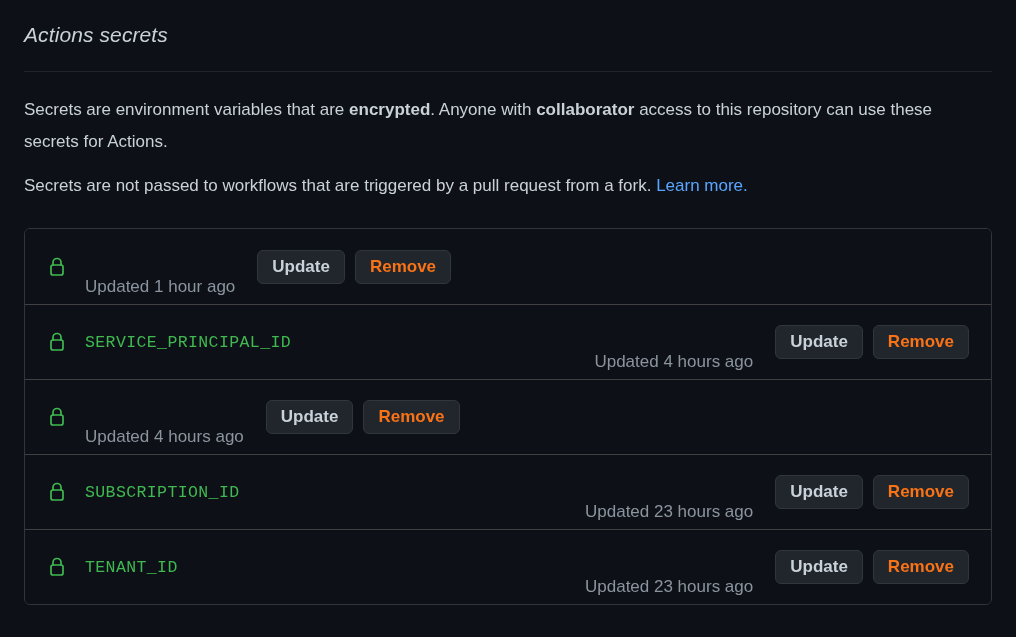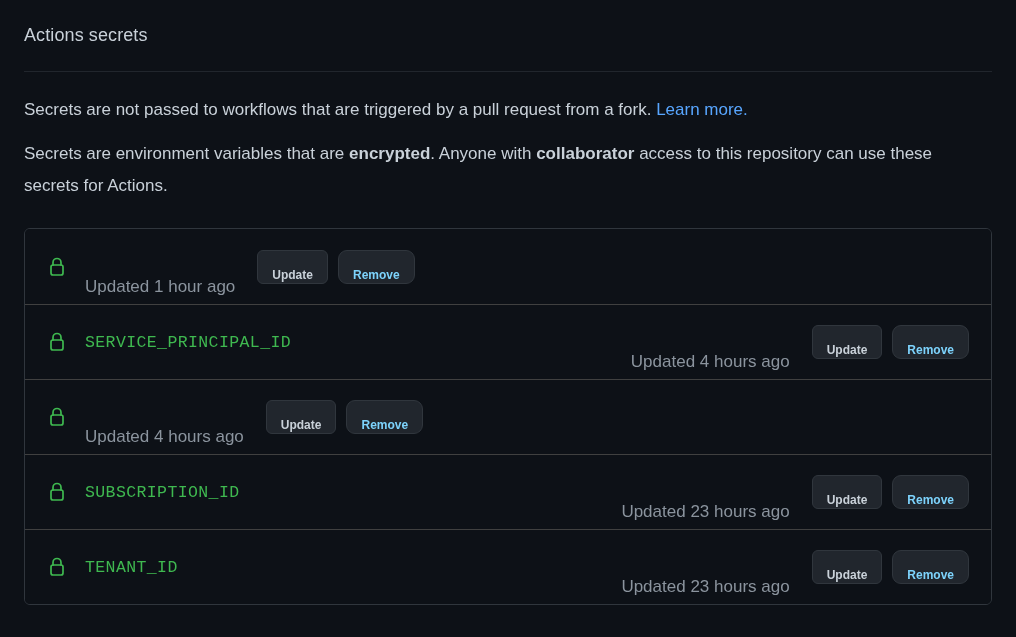--- a/index.html
+++ b/index.html
@@ -23,25 +23,26 @@
   
   .page-header {
     display: flex;
     align-items: center;
     justify-content: space-between;
     height: 72px;
     border-bottom: 1px solid #21262d;
   }
 
   .page-title {
-    font-size: 18px;
+    font-size: 21px;
     font-weight: 400;
     color: #c9d1d9;
     line-height: 1.25;
     letter-spacing: 0.1px;
+    font-style: italic;
   }
 
   .new-secret-btn {
     background: #21262d;
     color: #c9d1d9;
     border: 1px solid #30363d;
     border-radius: 6px;
     font-family: "Liberation Sans", sans-serif;
     font-size: 15px;
     font-weight: 700;
@@ -133,44 +134,44 @@
     white-space: nowrap;
     margin-top: 40px;
   }
 
   .row-btn {
     flex: 0 0 auto;
     background: #21262d;
     border: 1px solid #30363d;
     border-radius: 6px;
     font-family: "Liberation Sans", sans-serif;
-    font-size: 12px;
+    font-size: 17px;
     font-weight: 700;
     height: 34px;
     line-height: 32px;
-    padding: 8px 14px;
+    padding: 0 14px;
     cursor: pointer;
     white-space: nowrap;
   }
 
   .row-btn.update { color: #c9d1d9; }
-  .row-btn.remove { color: #7dd3fc; margin-left: 10px; border-radius: 9px; }
+  .row-btn.remove { color: #f97316; margin-left: 10px; }
 </style>
 </head>
 <body>
 
 <div class="page">
 
   <div class="page-header">
     <h1 class="page-title">Actions secrets</h1>
   </div>
 
   <div class="description">
+    <p class="desc-para"><span>Secrets are environment variables that are </span><b>encrypted</b><span>. Anyone with </span><b>collaborator</b><span> access to this repository can use these secrets for Actions.</span></p>
     <p class="desc-para"><span>Secrets are not passed to workflows that are triggered by a pull request from a fork. </span><a class="link" href="#">Learn more</a><span class="link-period">.</span></p>
-    <p class="desc-para"><span>Secrets are environment variables that are </span><b>encrypted</b><span>. Anyone with </span><b>collaborator</b><span> access to this repository can use these secrets for Actions.</span></p>
   </div>
 
   <div class="secrets-card" id="secrets-card">
   <div class="secret-row">
     <span class="lock-icon">
       <svg width="18" height="20" viewBox="0 0 18 20" fill="none" xmlns="http://www.w3.org/2000/svg">
         <path d="M5 8V5.5a4 4 0 0 1 8 0V8" stroke="#3fb950" stroke-width="1.7" stroke-linecap="round"></path>
         <rect x="3" y="8" width="12" height="10" rx="2" stroke="#3fb950" stroke-width="1.7"></rect>
       </svg>
     </span>

